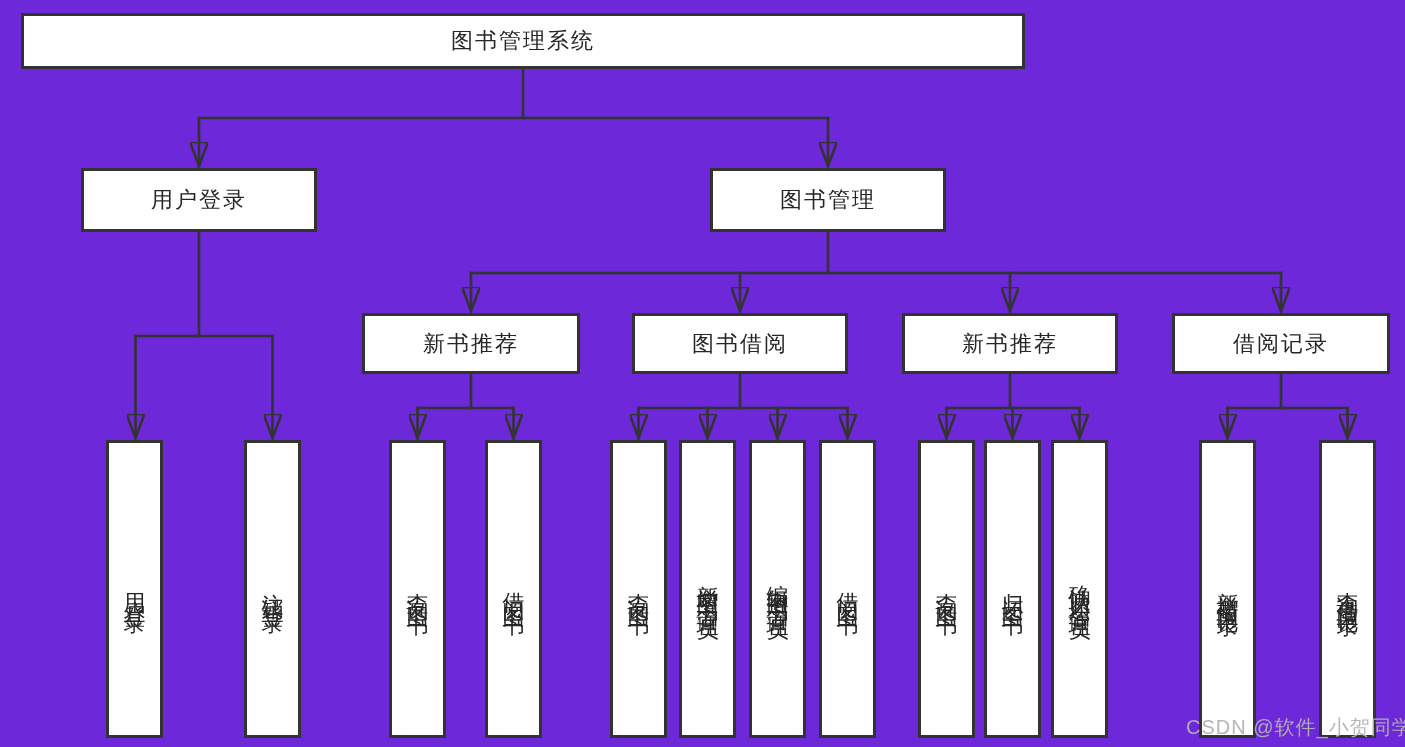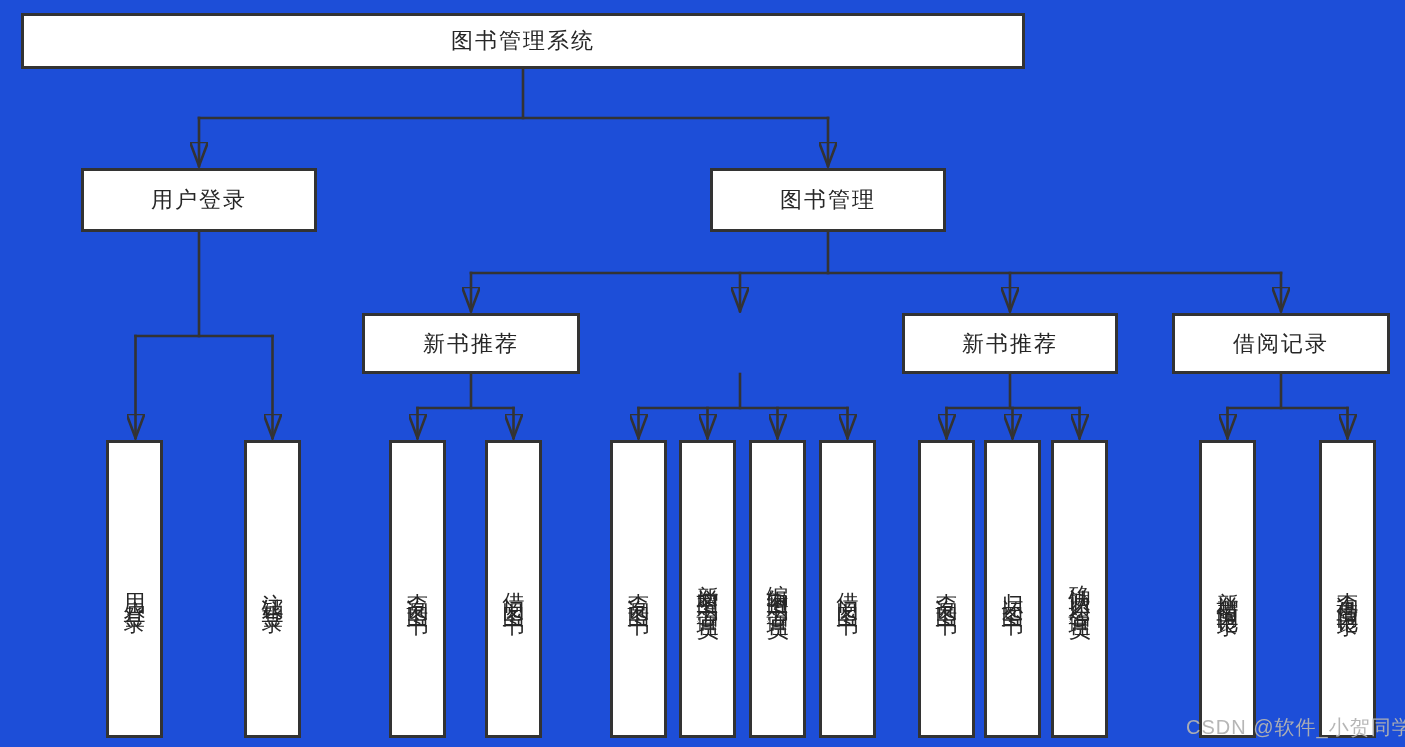--- a/index.html
+++ b/index.html
@@ -1,19 +1,19 @@
 <!DOCTYPE html>
 <html><head>
 <meta charset="utf-8">
 <style>
   html,body{margin:0;padding:0;background:#ffffff;}
   #canvas{
     position:relative;
     width:1405px;height:747px;
-    background:#1d4ed8;
+    background:#6d28d9;
     font-family:"Liberation Sans","DejaVu Sans",sans-serif;
     overflow:hidden;
   }
   #wires{position:absolute;left:0;top:0;z-index:1;}
   #wires path{stroke:#333333;stroke-width:2.6;fill:none;stroke-linecap:square;}
   .box{
     position:absolute;
     border:3px solid #333333;
     background:#ffffff;
     display:flex;align-items:center;justify-content:center;
@@ -119,20 +119,21 @@
     <path d="M1227.5,408 V438" marker-end="url(#ah)"></path>
     <path d="M1347.5,408 V438" marker-end="url(#ah)"></path>
   </svg>
 
   <div class="box" id="n-root">图书管理系统</div>
 
   <div class="box" id="n-user-login">用户登录</div>
   <div class="box" id="n-book-mgmt">图书管理</div>
 
   <div class="box" id="n-new-rec">新书推荐</div>
+  <div class="box" id="n-book-borrow">图书借阅</div>
   <div class="box" id="n-current">新书推荐</div>
   <div class="box" id="n-records">借阅记录</div>
 
   <div class="box leaf" id="l-user-login">用户登录</div>
   <div class="box leaf" id="l-logout">注销登录</div>
 
   <div class="box leaf" id="l-rec-query">查询图书</div>
   <div class="box leaf" id="l-rec-borrow">借阅图书</div>
 
   <div class="box leaf" id="l-bb-query">查询图书</div>

